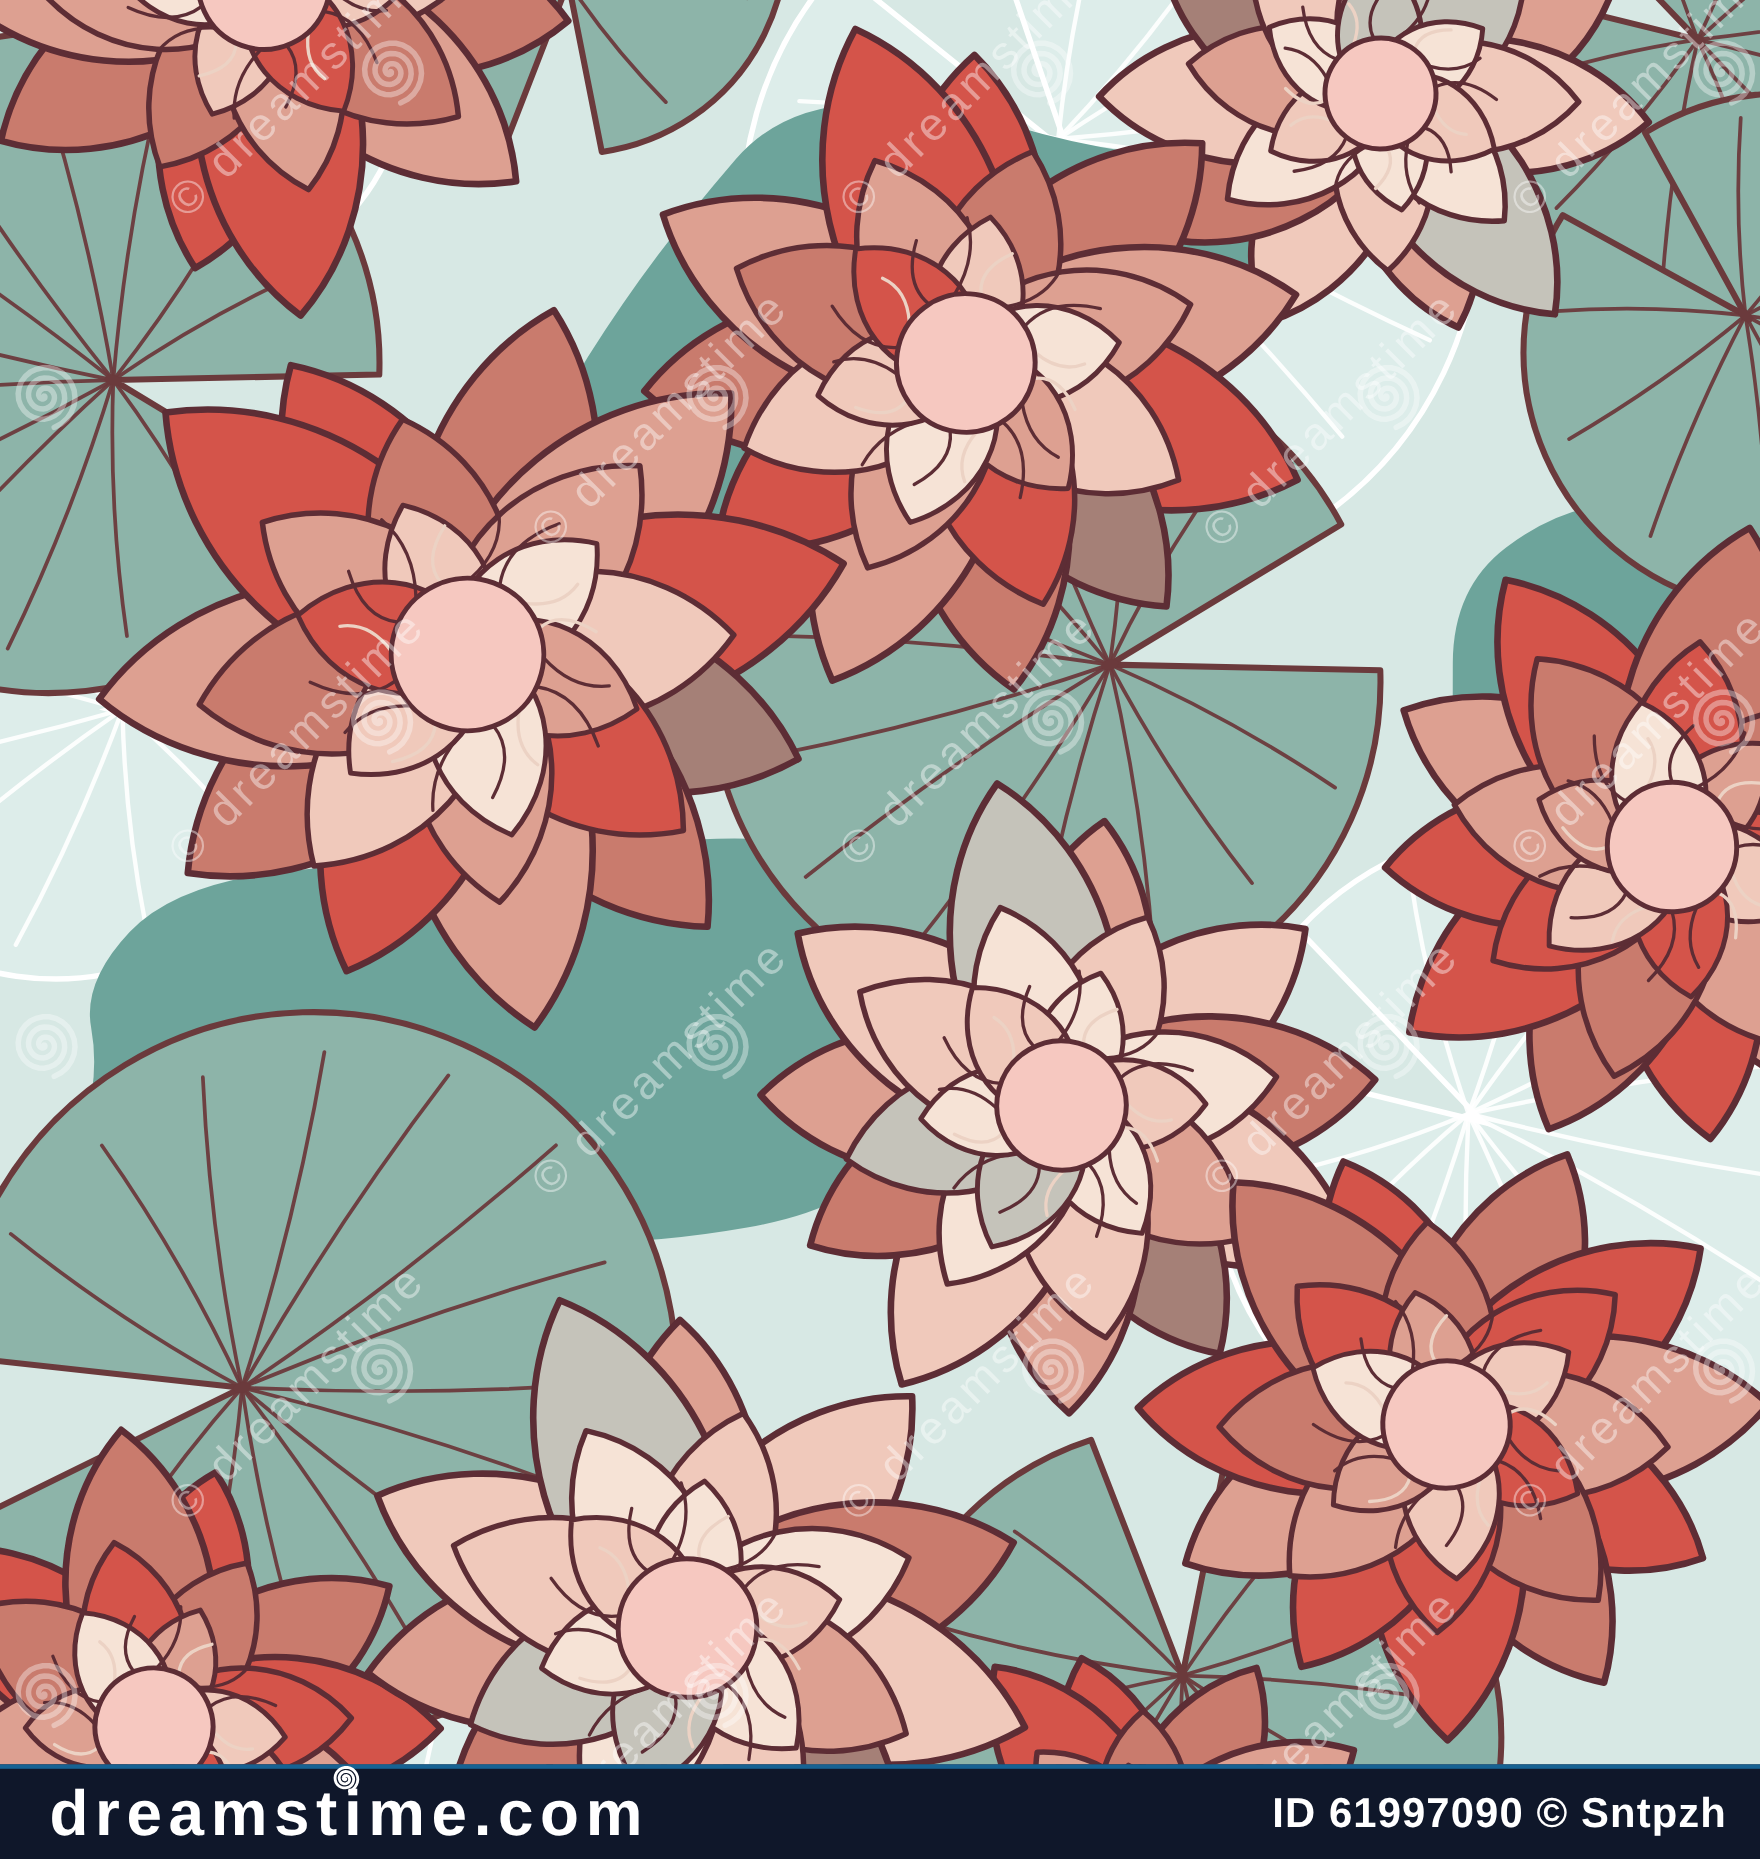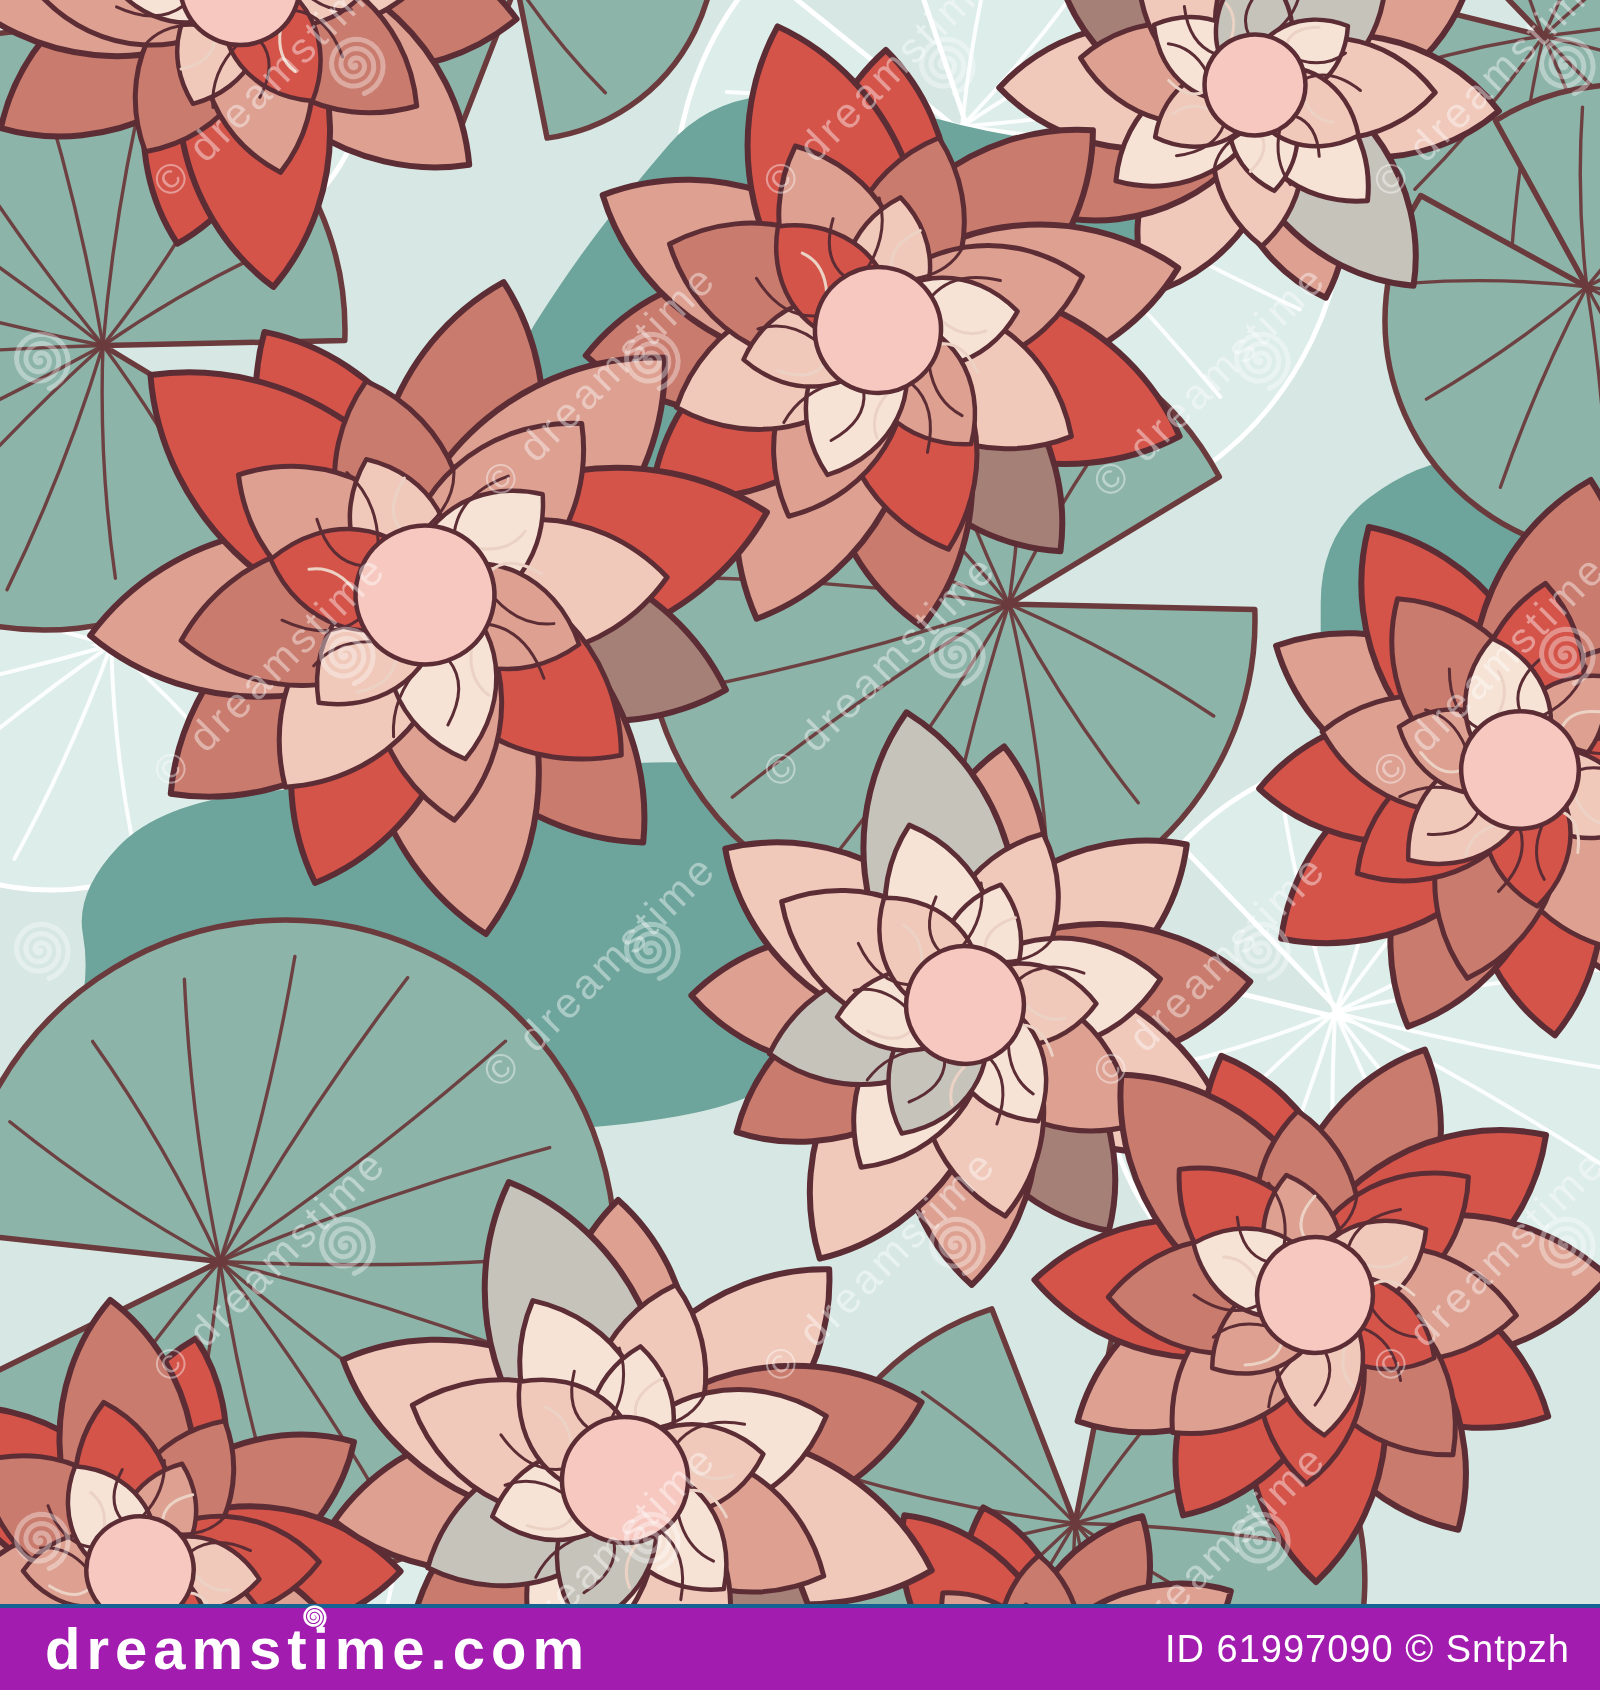--- a/index.html
+++ b/index.html
@@ -1,25 +1,25 @@
 <!DOCTYPE html>
 <html><head>
 <meta charset="utf-8">
 <style>
   html,body{margin:0;padding:0;}
   body{width:1600px;height:1690px;overflow:hidden;background:#d7e8e4;font-family:"Liberation Sans",sans-serif;}
   .stage{position:relative;width:1600px;height:1690px;overflow:hidden;}
   #art{position:absolute;left:0;top:0;display:block;}
-  .bar{position:absolute;left:0;top:1604px;width:1600px;height:86px;background:#a21caf;
+  .bar{position:absolute;left:0;top:1604px;width:1600px;height:86px;background:#0f172a;
        border-top:4px solid #166293;box-sizing:border-box;display:flex;align-items:center;
        justify-content:space-between;padding:0 30px 0 45px;}
   .logo{position:relative;display:flex;align-items:center;}
   .logo-text{font-weight:bold;font-size:58px;letter-spacing:6px;color:#ffffff;line-height:1;}
   .logo-spiral{position:absolute;left:252px;top:-20px;width:34px;height:34px;}
-  .id-text{font-weight:normal;font-size:38px;color:#ffffff;letter-spacing:1px;margin-left:44px;}
+  .id-text{font-weight:bold;font-size:38px;color:#ffffff;letter-spacing:1px;margin-left:44px;}
 </style>
 </head>
 <body>
 
 <div class="stage">
   <svg id="art" width="1600" height="1604" viewBox="0 0 1600 1604">
       <rect x="0" y="0" width="1600" height="1604" fill="#d7e8e4"></rect>
       <g>
         <path d="M884.5,-115.6 A335,335 0 1 1 761,-29.2 L971.6,140.1 Z" fill="#ddedea" stroke="#ffffff" stroke-width="5"></path>
         <path d="M962,126.4 Q974.5,2.6 1010,-116.5" fill="none" stroke="#ffffff" stroke-width="4" stroke-opacity="0.9" stroke-linecap="round"></path>

